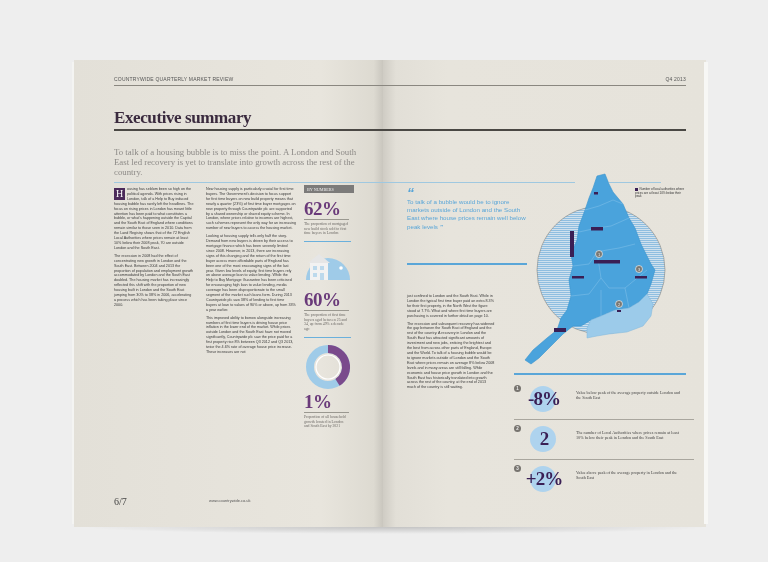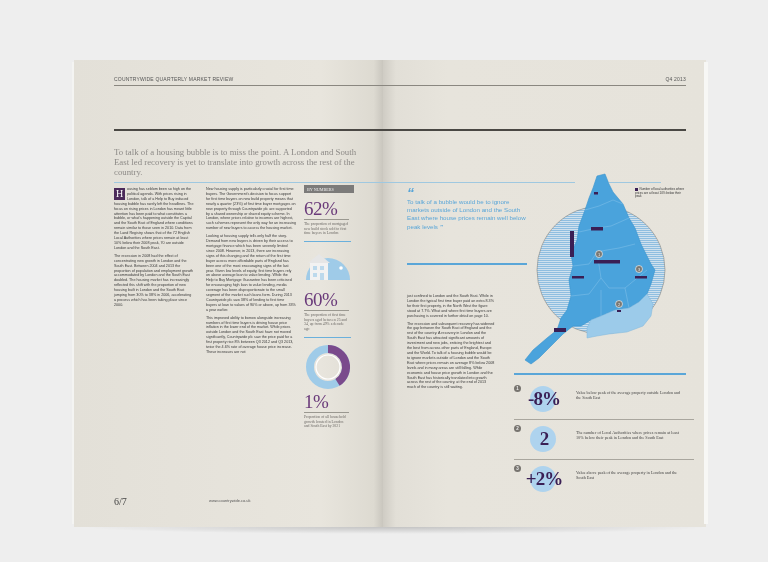--- a/index.html
+++ b/index.html
@@ -28,21 +28,21 @@
                 font-size: 8.8px; line-height: 10px; color: #8d8a87; }
 
   .col { position: absolute; font-size: 3.7px; line-height: 4.9px; color: #3a3a3a; text-align: left; }
   .col p { margin-bottom: 3px; }
   .dropcap { float: left; width: 11px; height: 12px; background: #4b2a5a; color: #fff;
              font-family: "Liberation Serif", serif; font-size: 10px; line-height: 12px; text-align: center; margin: 1px 2px 0 0; }
 
   .sidebar { position: absolute; left: 230px; top: 125px; width: 50px; }
   .by-numbers { background: #7c7b7a; color: #eee; font-family: "Liberation Serif", serif; font-size: 4.2px;
                 padding: 2px 3px; height: 8px; text-transform: uppercase; }
-  .big-stat { font-family: "Liberation Serif", serif; font-weight: normal; color: #6a3a7a; font-size: 19px;
+  .big-stat { font-family: "Liberation Serif", serif; font-weight: bold; color: #6a3a7a; font-size: 19px;
               line-height: 20px; margin-top: 6px; letter-spacing: -0.5px; }
   .stat-caption { border-top: 1px solid #9a9890; padding-top: 2px; font-family: "Liberation Serif", serif;
                   font-size: 3.8px; line-height: 4.6px; color: #6d6a66; width: 45px; }
   .stat-sep { height: 1.5px; background: #6ab0dc; margin: 5px 0 0 0; width: 47px; }
 
   .folio { position: absolute; left: 40px; top: 436px; font-family: "Liberation Serif", serif; font-size: 10px; color: #444; }
   .url { position: absolute; left: 135px; top: 438px; font-size: 4px; color: #555; }
 
   .pullquote { position: absolute; left: 24px; top: 128px; width: 120px; font-size: 6.2px; line-height: 8.2px; color: #5aa6d8; }
   .pullquote .q { font-size: 14px; font-style: italic; font-weight: bold; line-height: 10px; display: block; color: #5aa6d8; }
@@ -65,20 +65,21 @@
 </style>
 </head>
 <body>
 
 <div class="shadow"></div>
 <div class="page-edge-l"></div>
 
 <div class="page page-left">
   <div class="running-head" style="left:40px;">Countrywide Quarterly Market Review</div>
   <div class="rule" style="left:40px; top:25px; width:269px;"></div>
+  <h1 class="title">Executive summary</h1>
   <div class="rule-dark" style="left:40px; top:69px; width:269px;"></div>
   <p class="standfirst">To talk of a housing bubble is to miss the point. A London and South East led recovery is yet to translate into growth across the rest of the country.</p>
   <div class="rule-blue" style="left:40px; top:122px; width:269px;"></div>
 
   <div class="col" style="left:40px; top:127px; width:80px;">
     <p><span class="dropcap">H</span><span>ousing has seldom been so high on the political agenda. With prices rising in London, talk of a Help to Buy induced housing bubble has rarely left the headlines. The focus on rising prices in London has meant little attention has been paid to what constitutes a bubble, or what's happening outside the Capital and the South East of England where conditions remain similar to those seen in 2010. Data from the Land Registry shows that of the 72 English Local Authorities where prices remain at least 10% below their 2008 peak, 70 are outside London and the South East.</span></p>
     <p>The recession in 2008 had the effect of concentrating new growth in London and the South East. Between 2004 and 2013 the proportion of population and employment growth accommodated by London and the South East doubled. The housing market has increasingly reflected this shift with the proportion of new housing built in London and the South East jumping from 30% to 38% in 2006, accelerating a process which has been taking place since 2000.</p>
   </div>
 
   <div class="col" style="left:132px; top:127px; width:90px;">

